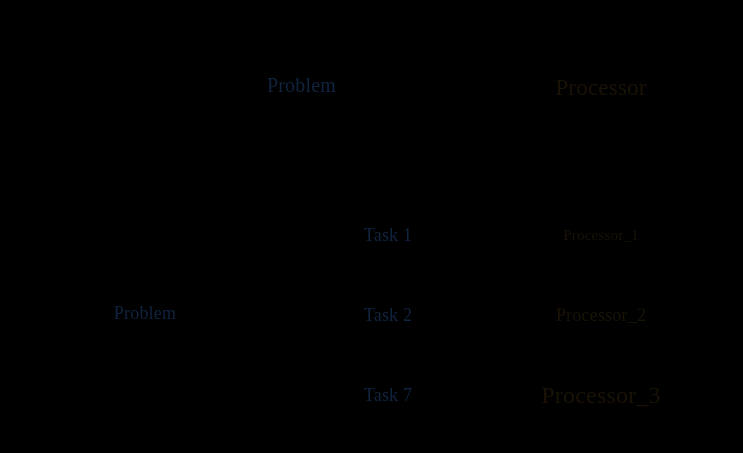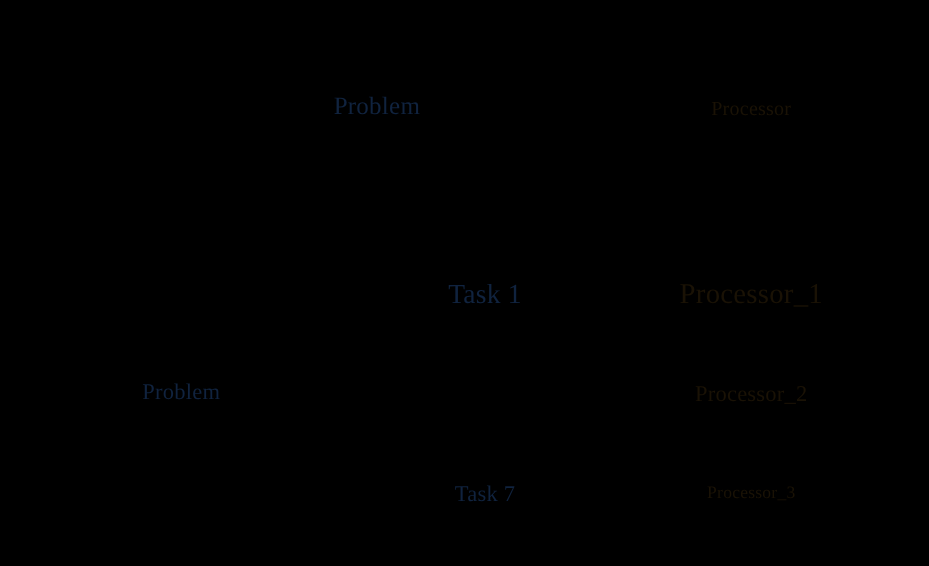--- a/index.html
+++ b/index.html
@@ -98,49 +98,53 @@
 </head>
 <body>
 
 <div id="canvas" style="background: rgb(0, 0, 0);">
 
   <div class="node blue" id="node-problem-top" style="left: 186px; top: 58px; width: 231px; height: 54px; font-size: 20px;">
     <span class="face"></span>
     <span class="label">Problem</span>
   </div>
 
-  <div class="node orange" id="node-processor-top" style="left: 524px; top: 58px; width: 154px; height: 60px; font-size: 16px;">
+  <div class="node orange" id="node-processor-top" style="left: 524px; top: 58px; width: 154px; height: 60px; font-size: 23px;">
     <span class="face"></span>
     <span class="label">Processor</span>
   </div>
 
   <div class="node blue" id="node-problem-bottom" style="left: 28px; top: 288px; width: 234px; height: 50px; font-size: 18px;">
     <span class="face"></span>
     <span class="label">Problem</span>
   </div>
 
-  <div class="node blue" id="node-task-1" style="left: 348px; top: 208px; width: 80px; height: 54px; font-size: 22px;">
+  <div class="node blue" id="node-task-1" style="left: 348px; top: 208px; width: 80px; height: 54px; font-size: 18px;">
     <span class="face"></span>
     <span class="label">Task 1</span>
   </div>
 
+  <div class="node blue" id="node-task-2" style="left: 348px; top: 288px; width: 80px; height: 54px; font-size: 18px;">
+    <span class="face"></span>
+    <span class="label">Task 2</span>
+  </div>
 
   <div class="node blue" id="node-task-3" style="left: 348px; top: 368px; width: 80px; height: 54px; font-size: 18px;">
     <span class="face"></span>
     <span class="label">Task 7</span>
   </div>
 
-  <div class="node orange" id="node-processor-1" style="left: 524px; top: 208px; width: 154px; height: 54px; font-size: 23px;">
+  <div class="node orange" id="node-processor-1" style="left: 524px; top: 208px; width: 154px; height: 54px; font-size: 15px;">
     <span class="face"></span>
     <span class="label">Processor_1</span>
   </div>
 
   <div class="node orange" id="node-processor-2" style="left: 524px; top: 288px; width: 154px; height: 54px; font-size: 18px; font-family: Liberation Serif, serif;">
     <span class="face"></span>
     <span class="label">Processor_2</span>
   </div>
 
-  <div class="node orange" id="node-processor-3" style="left: 524px; top: 368px; width: 154px; height: 54px; font-size: 14px;">
+  <div class="node orange" id="node-processor-3" style="left: 524px; top: 368px; width: 154px; height: 54px; font-size: 24px;">
     <span class="face"></span>
     <span class="label">Processor_3</span>
   </div>
 
 </div>
 
 </body></html>

